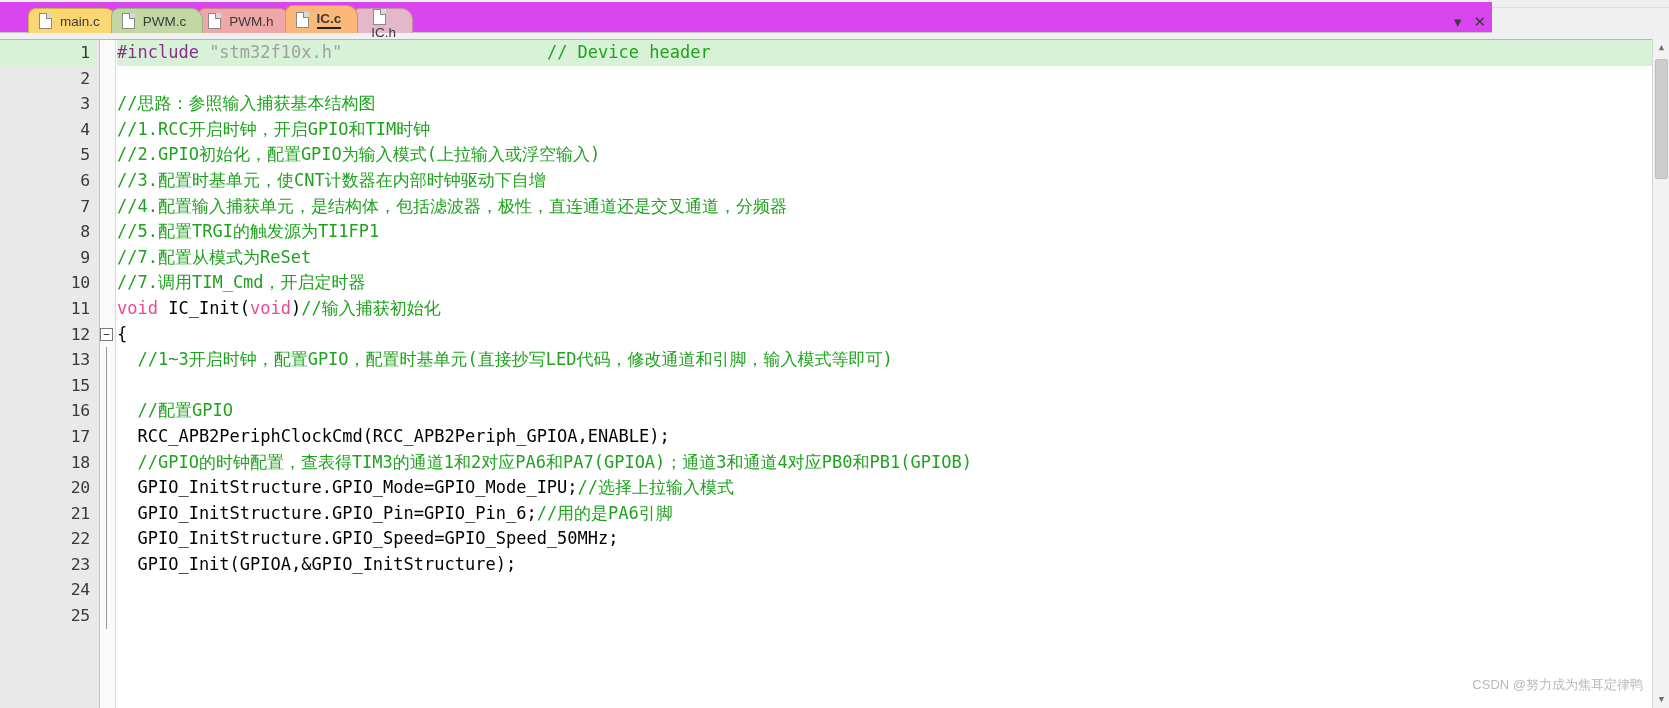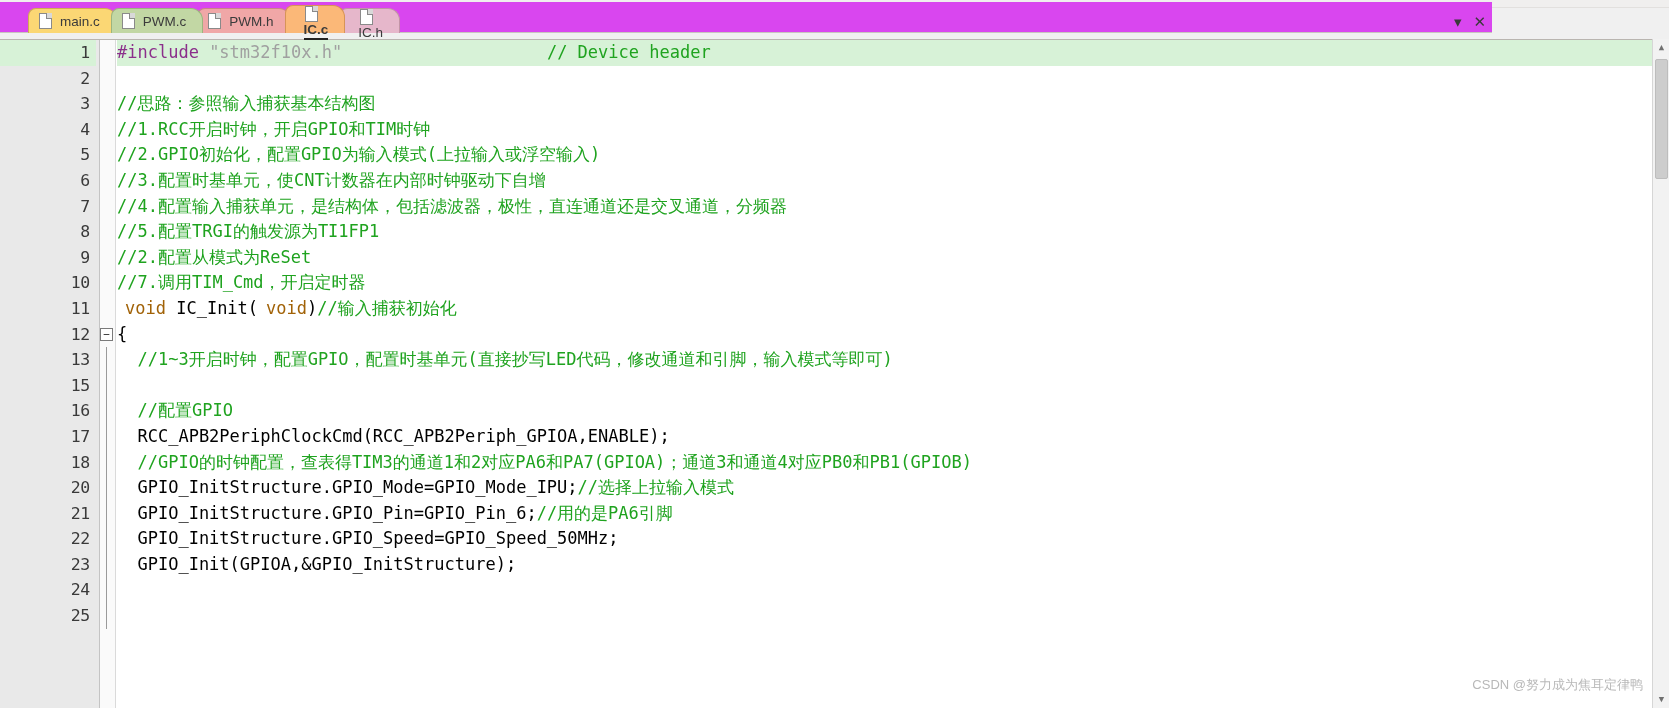--- a/index.html
+++ b/index.html
@@ -87,21 +87,21 @@
     font-weight: bold;
   }
   .tab.active .tab-label {
     border-bottom: 2px solid #222;
     padding-bottom: 1px;
   }
 
   .tab-main   { background: #fbd774; border-color: #cfae52; }
   .tab-pwmc   { background: #c2d7a4; border-color: #9cb57f; z-index: 5;}
   .tab-pwmh   { background: #f0a7a7; border-color: #c98686; z-index: 4;}
-  .tab-icc    { background: #fbb878; border-color: #d79457; flex-direction: column; }
+  .tab-icc    { background: #fbb878; border-color: #d79457; }
   .tab-ich    { background: #e6b7cb; border-color: #c293a6; z-index: 2; flex-direction: column;}
 
   
   .file-ico {
     width: 13px; height: 16px;
     background: #ffffff;
     border: 1px solid #8a8a8a;
     position: relative;
     display: inline-block;
     flex: 0 0 auto;
@@ -208,21 +208,21 @@
     position: absolute;
     left: 117px; top: 0;
     right: 0;
     height: 25.6px;
     padding-left: 0px;
     color: #000000;
   }
 
   
   .cmt  { color: #1fa31f; text-align: center; }
-  .kw   { color: #a16207; margin-left: 8px; }
+  .kw   { color: #ec4899; }
   .str  { color: #a0a0a0; }
   .pre  { color: #8b2f8b; }
   .plain{ color: #000000; }
 
   
   .vscroll {
     position: absolute;
     top: 39px; right: 0;
     width: 17px;
     height: 669px;
@@ -320,21 +320,21 @@
     <div class="fold-col"></div>
     <div class="code-area" id="code-area">
         <div class="line highlight"><div class="lno">1</div><div class="code"><span class="pre">#include </span><span class="str">"stm32f10x.h"</span><span class="plain">                    </span><span class="cmt">// Device header</span></div></div>
         <div class="line"><div class="lno">2</div><div class="code"></div></div>
         <div class="line"><div class="lno">3</div><div class="code"><span class="cmt">//思路：参照输入捕获基本结构图</span></div></div>
         <div class="line"><div class="lno">4</div><div class="code"><span class="cmt">//1.RCC开启时钟，开启GPIO和TIM时钟</span></div></div>
         <div class="line"><div class="lno">5</div><div class="code"><span class="cmt">//2.GPIO初始化，配置GPIO为输入模式(上拉输入或浮空输入)</span></div></div>
         <div class="line"><div class="lno">6</div><div class="code"><span class="cmt">//3.配置时基单元，使CNT计数器在内部时钟驱动下自增</span></div></div>
         <div class="line"><div class="lno">7</div><div class="code"><span class="cmt">//4.配置输入捕获单元，是结构体，包括滤波器，极性，直连通道还是交叉通道，分频器</span></div></div>
         <div class="line"><div class="lno">8</div><div class="code"><span class="cmt">//5.配置TRGI的触发源为TI1FP1</span></div></div>
-        <div class="line"><div class="lno">9</div><div class="code"><span class="cmt">//2.配置从模式为ReSet</span></div></div>
+        <div class="line"><div class="lno">9</div><div class="code"><span class="cmt">//7.配置从模式为ReSet</span></div></div>
         <div class="line"><div class="lno">10</div><div class="code"><span class="cmt">//7.调用TIM_Cmd，开启定时器</span></div></div>
         <div class="line"><div class="lno">11</div><div class="code"><span class="kw">void</span><span class="plain"> IC_Init(</span><span class="kw">void</span><span class="plain">)</span><span class="cmt">//输入捕获初始化</span></div></div>
         <div class="line"><div class="lno">12</div><div class="fold">−</div><div class="code"><span class="plain">{</span></div></div>
         <div class="line"><div class="lno">13</div><div class="vbar" style="top: 0px; height: 25.6px;"></div><div class="code"><span class="cmt">  //1~3开启时钟，配置GPIO，配置时基单元(直接抄写LED代码，修改通道和引脚，输入模式等即可)</span></div></div>
         <div class="line"><div class="lno">15</div><div class="vbar" style="top: 0px; height: 25.6px;"></div><div class="code"></div></div>
         <div class="line"><div class="lno">16</div><div class="vbar" style="top: 0px; height: 25.6px;"></div><div class="code"><span class="cmt">  //配置GPIO</span></div></div>
         <div class="line"><div class="lno">17</div><div class="vbar" style="top: 0px; height: 25.6px;"></div><div class="code"><span class="plain">  RCC_APB2PeriphClockCmd(RCC_APB2Periph_GPIOA,ENABLE);</span></div></div>
         <div class="line"><div class="lno">18</div><div class="vbar" style="top: 0px; height: 25.6px;"></div><div class="code"><span class="cmt">  //GPIO的时钟配置，查表得TIM3的通道1和2对应PA6和PA7(GPIOA)；通道3和通道4对应PB0和PB1(GPIOB)</span></div></div>
         <div class="line"><div class="lno">20</div><div class="vbar" style="top: 0px; height: 25.6px;"></div><div class="code"><span class="plain">  GPIO_InitStructure.GPIO_Mode=GPIO_Mode_IPU;</span><span class="cmt">//选择上拉输入模式</span></div></div>
         <div class="line"><div class="lno">21</div><div class="vbar" style="top: 0px; height: 25.6px;"></div><div class="code"><span class="plain">  GPIO_InitStructure.GPIO_Pin=GPIO_Pin_6;</span><span class="cmt">//用的是PA6引脚</span></div></div>

